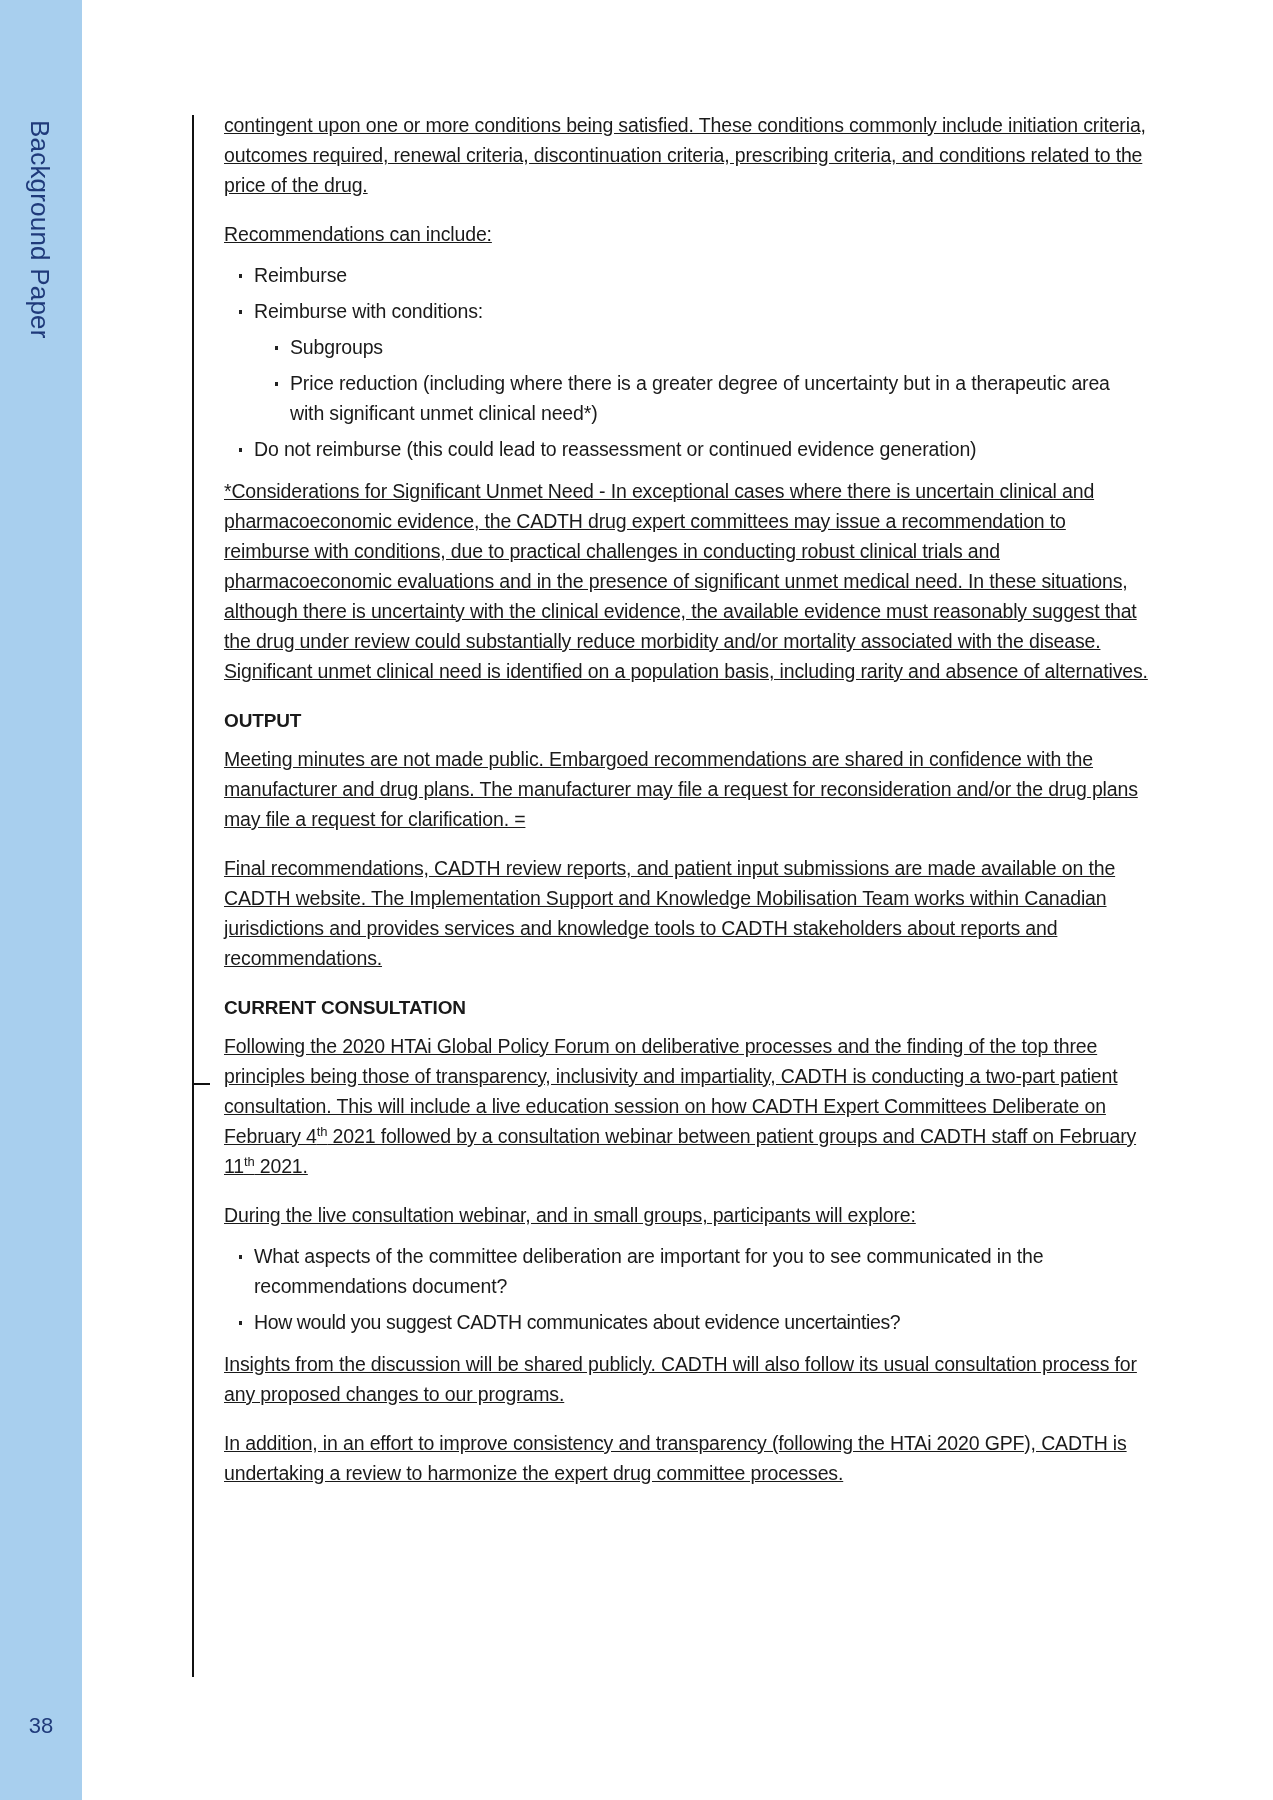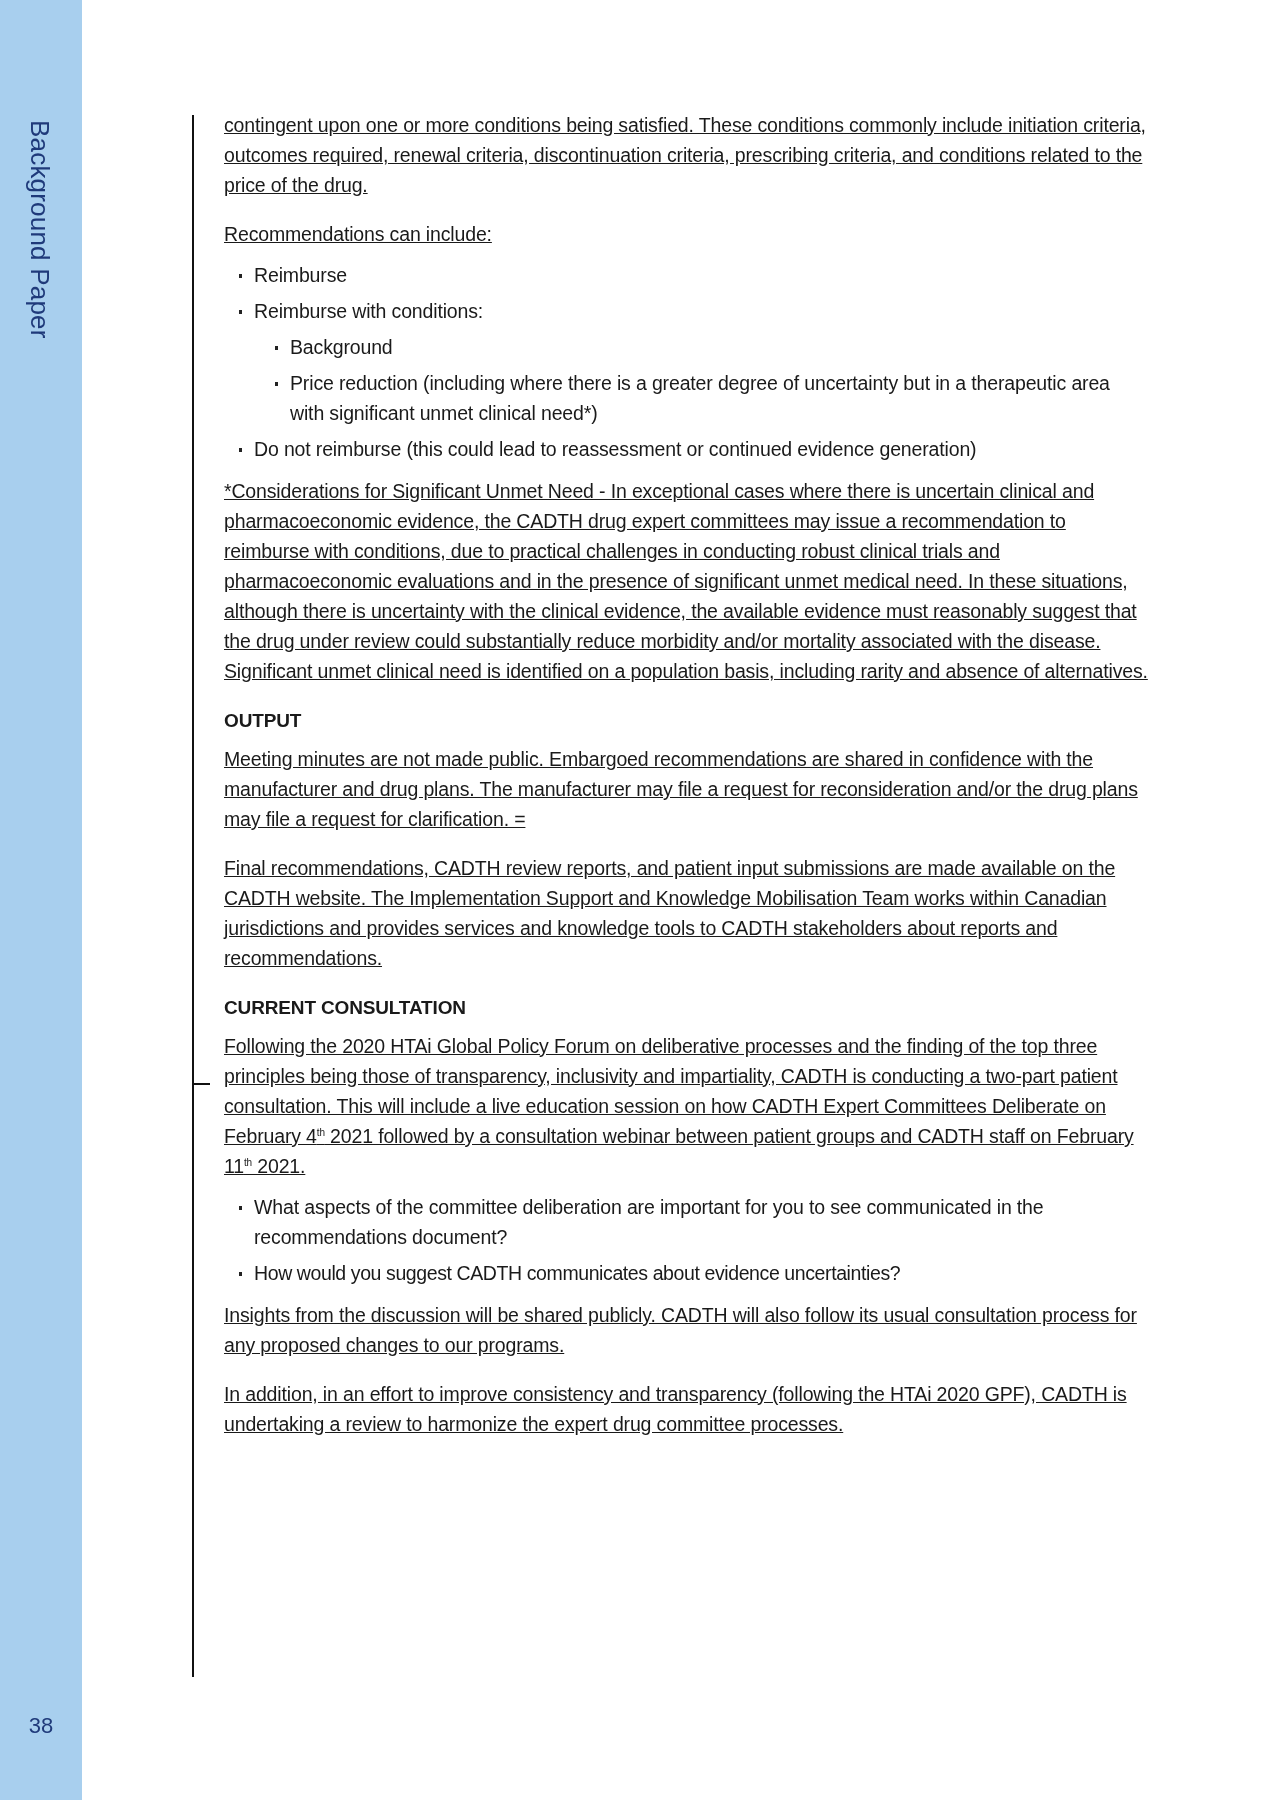--- a/index.html
+++ b/index.html
@@ -42,21 +42,21 @@
     ul.lvl1, ul.lvl2 { list-style: none; margin: 0; padding: 0; }
     ul.lvl1 { margin: -8px 0 12px 0; }
     ul.lvl1 > li { position: relative; padding-left: 30px; margin: 0 12px 6px 0; }
     ul.lvl2 { margin: 6px 0 0 6px; }
     ul.lvl2 > li { position: relative; padding-left: 30px; margin: 0 0 6px 0; }
     .bullet {
       position: absolute; left: 15px; top: 14px; width: 3px; height: 4px;
       background: #222;
     }
     .bold { font-weight: normal; letter-spacing: -0.4px; }
-    sup { font-size: 10px; line-height: 0; }
+    sup { font-size: 13px; line-height: 0; }
   </style>
 </head>
 <body>
 
 <div class="sidebar">
   <div class="sidebar-title">Background Paper</div>
   <div class="page-number">38</div>
 </div>
 
 <div class="rule"></div>
@@ -69,21 +69,21 @@
     <li>
       <span class="bullet"></span>
       <span>Reimburse</span>
     </li>
     <li>
       <span class="bullet"></span>
       <span>Reimburse with conditions:</span>
       <ul class="lvl2">
         <li>
           <span class="bullet"></span>
-          <span>Background</span>
+          <span>Subgroups</span>
         </li>
         <li>
           <span class="bullet"></span>
         </li>
         <li>
           <span class="bullet"></span>
           <span>Price reduction (including where there is a greater degree of uncertainty but in a therapeutic area with significant unmet clinical need*)</span>
         </li>
       </ul>
     </li>
@@ -93,20 +93,21 @@
     </li>
   </ul>
   <p>*Considerations for Significant Unmet Need - In exceptional cases where there is uncertain clinical and pharmacoeconomic evidence, the CADTH drug expert committees may issue a recommendation to reimburse with conditions, due to practical challenges in conducting robust clinical trials and pharmacoeconomic evaluations and in the presence of significant unmet medical need. In these situations, although there is uncertainty with the clinical evidence, the available evidence must reasonably suggest that the drug under review could substantially reduce morbidity and/or mortality associated with the disease. Significant unmet clinical need is identified on a population basis, including rarity and absence of alternatives.</p>
 
   <h3>OUTPUT</h3>
   <p>Meeting minutes are not made public. Embargoed recommendations are shared in confidence with the manufacturer and drug plans. The manufacturer may file a request for reconsideration and/or the drug plans may file a request for clarification. =</p>
   <p>Final recommendations, CADTH review reports, and patient input submissions are made available on the CADTH website. The Implementation Support and Knowledge Mobilisation Team works within Canadian jurisdictions and provides services and knowledge tools to CADTH stakeholders about reports and recommendations.</p>
 
   <h3>CURRENT CONSULTATION</h3>
   <p><span>Following the 2020 HTAi Global Policy Forum on deliberative processes and the finding of the top three principles being those of transparency, inclusivity and impartiality, CADTH is conducting a two-part patient consultation. This will include a live education session on how CADTH Expert Committees Deliberate on February 4</span><sup>th</sup><span> 2021 followed by a consultation webinar between patient groups and CADTH staff on February 11</span><sup>th</sup><span> 2021.</span></p>
+  <p>During the live consultation webinar, and in small groups, participants will explore:</p>
   <ul class="lvl1">
     <li>
       <span class="bullet"></span>
       <span>What aspects of the committee deliberation are important for you to see communicated in the recommendations document?</span>
     </li>
     <li>
       <span class="bullet"></span>
       <span class="bold">How would you suggest CADTH communicates about evidence uncertainties?</span>
     </li>
   </ul>

